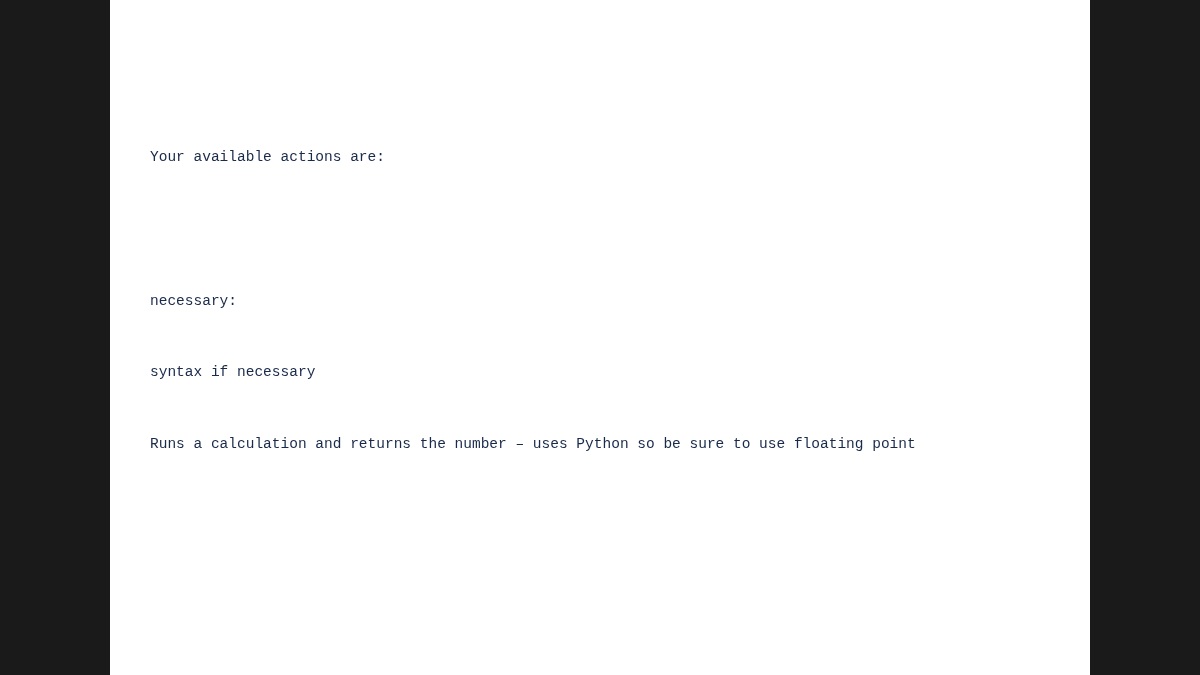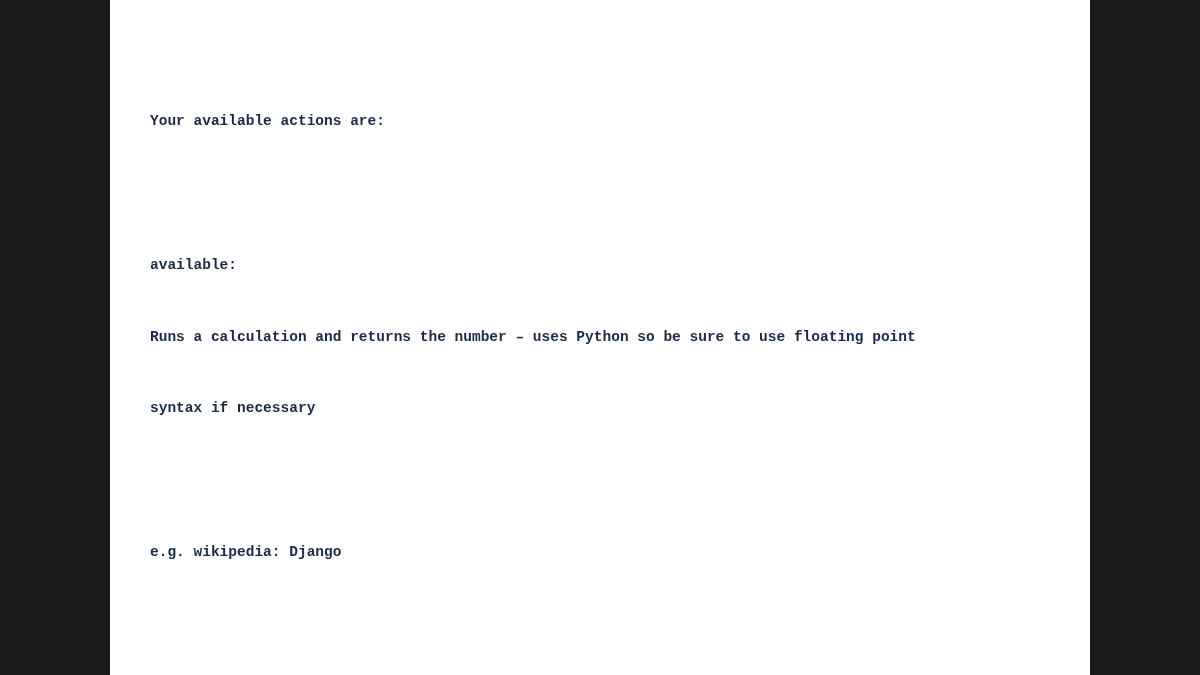--- a/index.html
+++ b/index.html
@@ -29,21 +29,20 @@
     .code-block {
       color: #1a2a4a;
       font-family: 'Courier New', Courier, monospace;
       font-size: 14.5px;
       line-height: 1.65;
       white-space: pre-wrap;
     }
 
     .line {
       display: block;
-      font-weight: bold;
     }
 
     .empty-line {
       display: block;
       height: 1.65em;
     }
   </style>
 </head>
 <body>
 
@@ -51,25 +50,24 @@
   <div class="code-block">
     
     
     
     
     
     
     
     <span class="line">Your available actions are:</span>
     <span class="empty-line"></span>
-    <span class="line">available:</span>
+    <span class="line">necessary:</span>
+    <span class="line">syntax if necessary</span>
     <span class="line">Runs a calculation and returns the number – uses Python so be sure to use floating point</span>
-    <span class="line">syntax if necessary</span>
     <span class="empty-line"></span>
-    <span class="line">e.g. wikipedia: Django</span>
     
     
     
     
     
     
     
   </div>
 </div>
 

